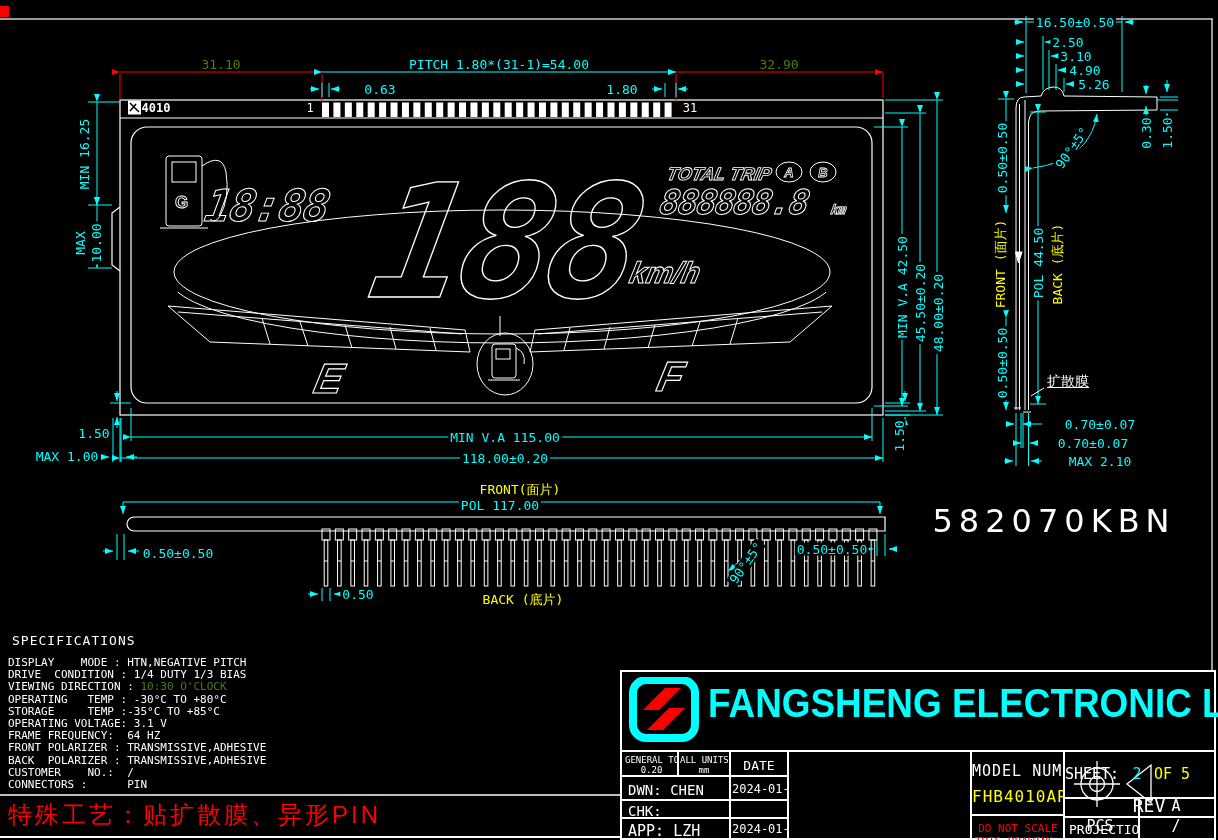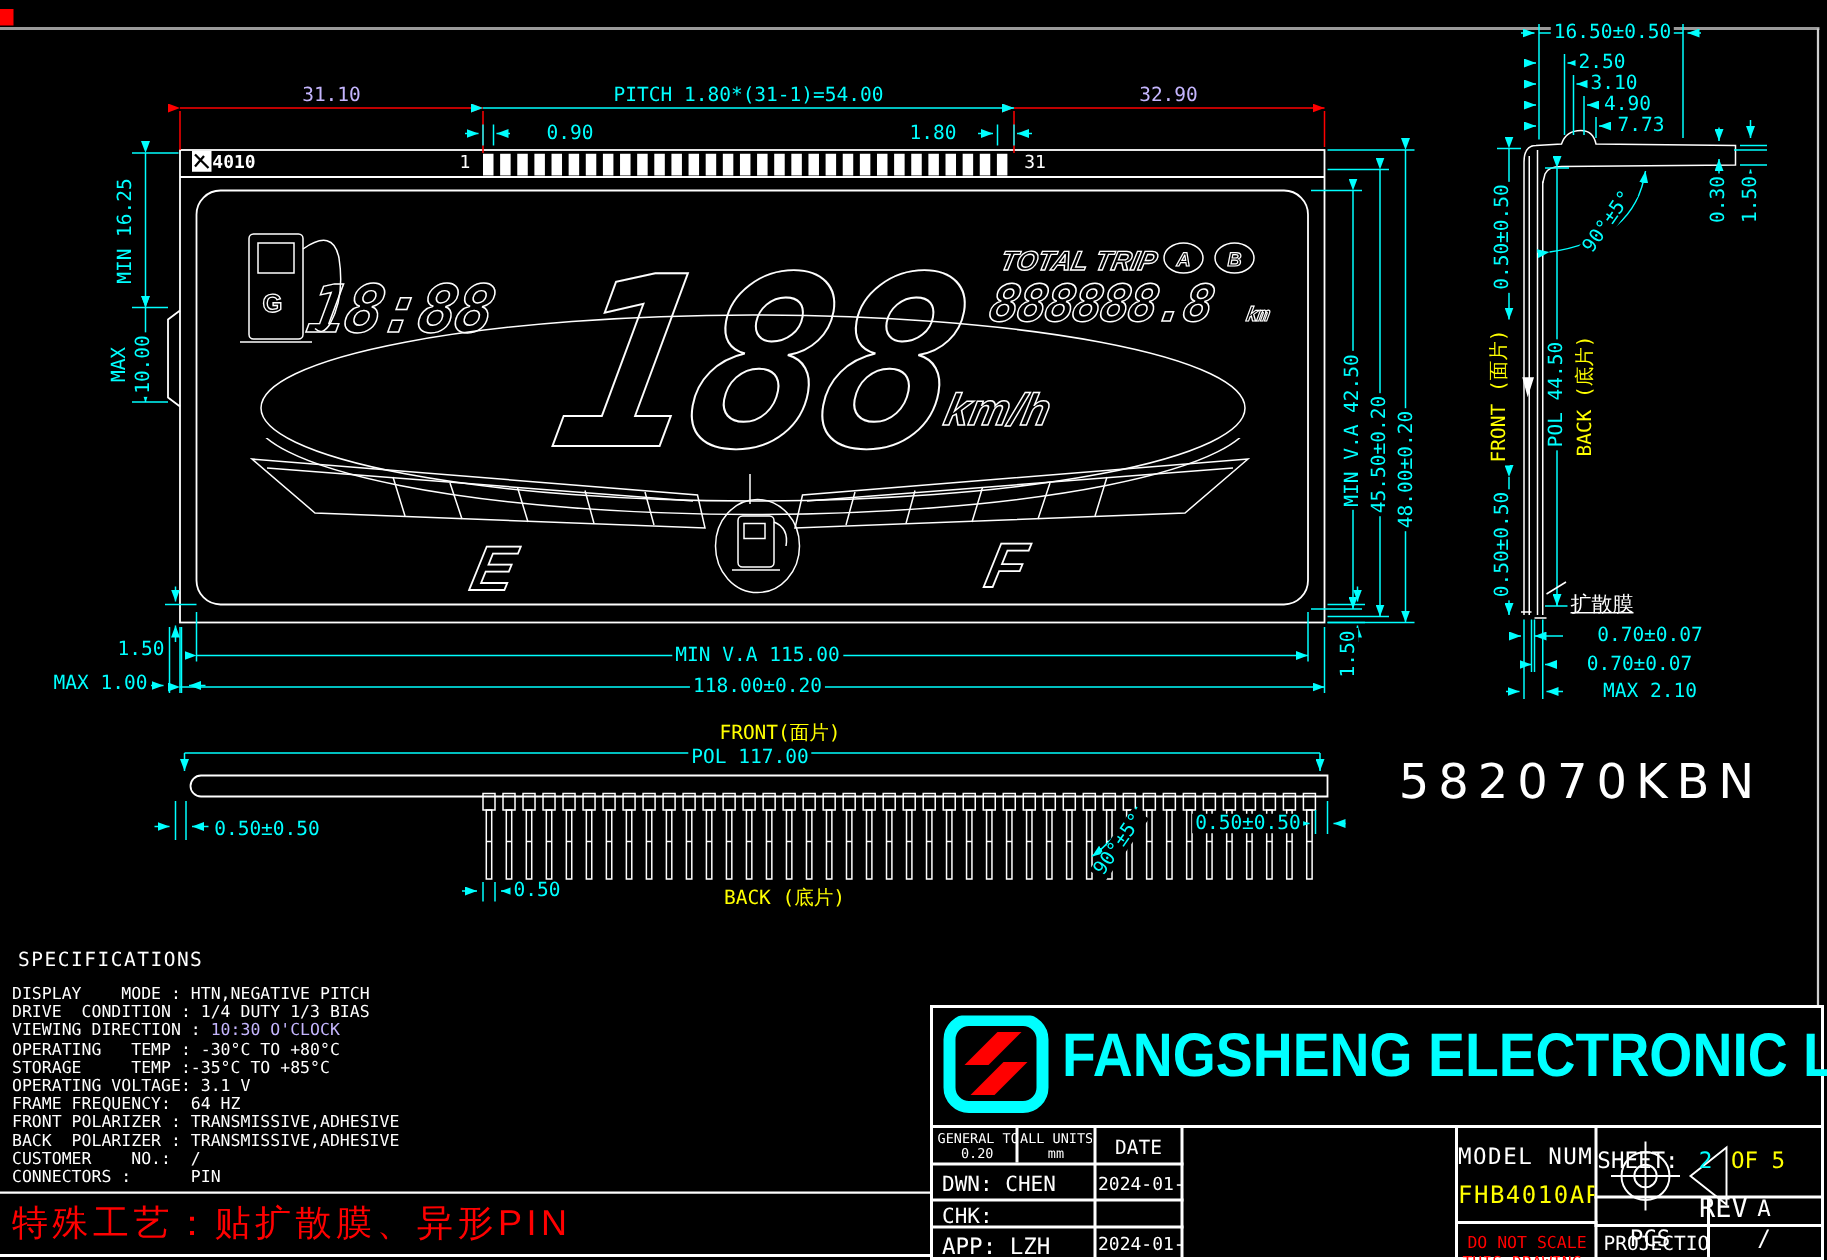--- a/index.html
+++ b/index.html
@@ -3,21 +3,21 @@
 <meta charset="utf-8">
 <style>
   html,body{margin:0;padding:0;background:#000;}
   body{position:relative;width:1218px;height:840px;overflow:hidden;
        font-family:"DejaVu Sans Mono",monospace;}
   svg{position:absolute;left:0;top:0;z-index:1;}
   .lb{position:absolute;font:13px "DejaVu Sans Mono",monospace;background:#000;
       padding:0 2px;transform:translate(-50%,-50%);white-space:pre;z-index:3;line-height:1;}
   .v{transform:translate(-50%,-50%) rotate(-90deg);}
   .a55{transform:translate(-50%,-50%) rotate(-55deg);}
-  .cy{color:#00ffff}.rd{color:#c4b5fd}.yl{color:#ffff00}.wh{color:#ffffff}
+  .cy{color:#00ffff}.rd{color:#4d7c0f}.yl{color:#ffff00}.wh{color:#ffffff}
   .nobg{background:transparent;}
   .partnum{font:32px "DejaVu Sans",sans-serif;letter-spacing:6px;color:#fff;background:transparent;}
   .specs{position:absolute;left:8px;top:633px;z-index:3;color:#fff;}
   .specs .title{font:13px "DejaVu Sans Mono",monospace;letter-spacing:1px;margin:0 0 9px 4px;}
   .specs .row{font:11px "DejaVu Sans Mono",monospace;line-height:12.2px;white-space:pre;}
   .note{position:absolute;left:8px;top:799px;z-index:3;color:#f00;
         font:24px "Liberation Sans",sans-serif;letter-spacing:3px;}
   
   .tb{position:absolute;left:620px;top:670px;width:592px;height:166px;
       border:2px solid #fff;z-index:4;background:#000;}
@@ -405,21 +405,21 @@
     <line x1="1015" y1="443" x2="1021" y2="443" marker-end="url(#mc)"></line>
       <line x1="1038" y1="443" x2="1030" y2="443" marker-end="url(#mc)"></line>
     <line x1="1004" y1="461" x2="1013" y2="461" marker-end="url(#mc)"></line>
       <line x1="1042" y1="461" x2="1031" y2="461" marker-end="url(#mc)"></line>
   </g>
 </svg>
 
 <span class="lb rd" style="left:221px;top:64px">31.10</span>
 <span class="lb cy" style="left:499px;top:64px">PITCH 1.80*(31-1)=54.00</span>
 <span class="lb rd" style="left:779px;top:64px">32.90</span>
-<span class="lb cy" style="left:380px;top:89px">0.90</span>
+<span class="lb cy" style="left:380px;top:89px">0.63</span>
 <span class="lb cy" style="left:622px;top:89px">1.80</span>
 <span class="lb wh nobg" style="left:310px;top:108px;font-size:12px">1</span>
 <span class="lb wh nobg" style="left:690px;top:108px;font-size:12px">31</span>
 <span class="lb wh nobg" style="left:156px;top:108px;font-weight:bold;font-size:12px">4010</span>
 <span class="lb cy v" style="left:84px;top:154px">MIN 16.25</span>
 <span class="lb cy v" style="left:80px;top:243px">MAX</span>
 <span class="lb cy v" style="left:96px;top:243px">10.00</span>
 <span class="lb cy v" style="left:902px;top:287px">MIN V.A 42.50</span>
 <span class="lb cy v" style="left:920px;top:303px">45.50±0.20</span>
 <span class="lb cy v" style="left:938px;top:313px">48.00±0.20</span>
@@ -436,30 +436,30 @@
 <span class="lb yl" style="left:523px;top:599px">BACK (底片)</span>
 <span class="lb cy a55" style="left:746px;top:563px">90°±5°</span>
 <span class="lb cy" style="left:832px;top:549px">0.50±0.50</span>
 
 <span class="lb partnum" style="left:1054px;top:521px">582070KBN</span>
 
 <span class="lb cy" style="left:1075px;top:22px">16.50±0.50</span>
 <span class="lb cy" style="left:1068px;top:42px">2.50</span>
 <span class="lb cy" style="left:1076px;top:56px">3.10</span>
 <span class="lb cy" style="left:1085px;top:70px">4.90</span>
-<span class="lb cy" style="left:1094px;top:84px">7.73</span>
+<span class="lb cy" style="left:1094px;top:84px">5.26</span>
 <span class="lb cy v" style="left:1146px;top:133px">0.30</span>
 <span class="lb cy v" style="left:1167px;top:133px">1.50</span>
 <span class="lb cy a55" style="left:1072px;top:148px">90°±5°</span>
 <span class="lb cy v" style="left:1002px;top:158px">0.50±0.50</span>
 <span class="lb yl v" style="left:1000px;top:264px">FRONT (面片)</span>
 <span class="lb cy v" style="left:1038px;top:263px">POL 44.50</span>
 <span class="lb yl v" style="left:1057px;top:264px">BACK (底片)</span>
 <span class="lb cy v" style="left:1002px;top:363px">0.50±0.50</span>
-<span class="lb wh" style="left:1068px;top:403px;text-decoration:underline;font-size:14px">扩散膜</span>
+<span class="lb wh" style="left:1068px;top:381px;text-decoration:underline;font-size:14px">扩散膜</span>
 <span class="lb cy" style="left:1100px;top:424px">0.70±0.07</span>
 <span class="lb cy" style="left:1093px;top:443px">0.70±0.07</span>
 <span class="lb cy" style="left:1100px;top:461px">MAX 2.10</span>
 
 <div class="specs">
   <div class="title">SPECIFICATIONS</div>
   <div class="row"><span>DISPLAY    MODE : HTN,NEGATIVE PITCH</span></div>
   <div class="row"><span>DRIVE  CONDITION : 1/4 DUTY 1/3 BIAS</span></div>
   <div class="row"><span>VIEWING DIRECTION : </span><span class="rd">10:30 O'CLOCK</span></div>
   <div class="row"><span>OPERATING   TEMP : -30°C TO +80°C</span></div>

